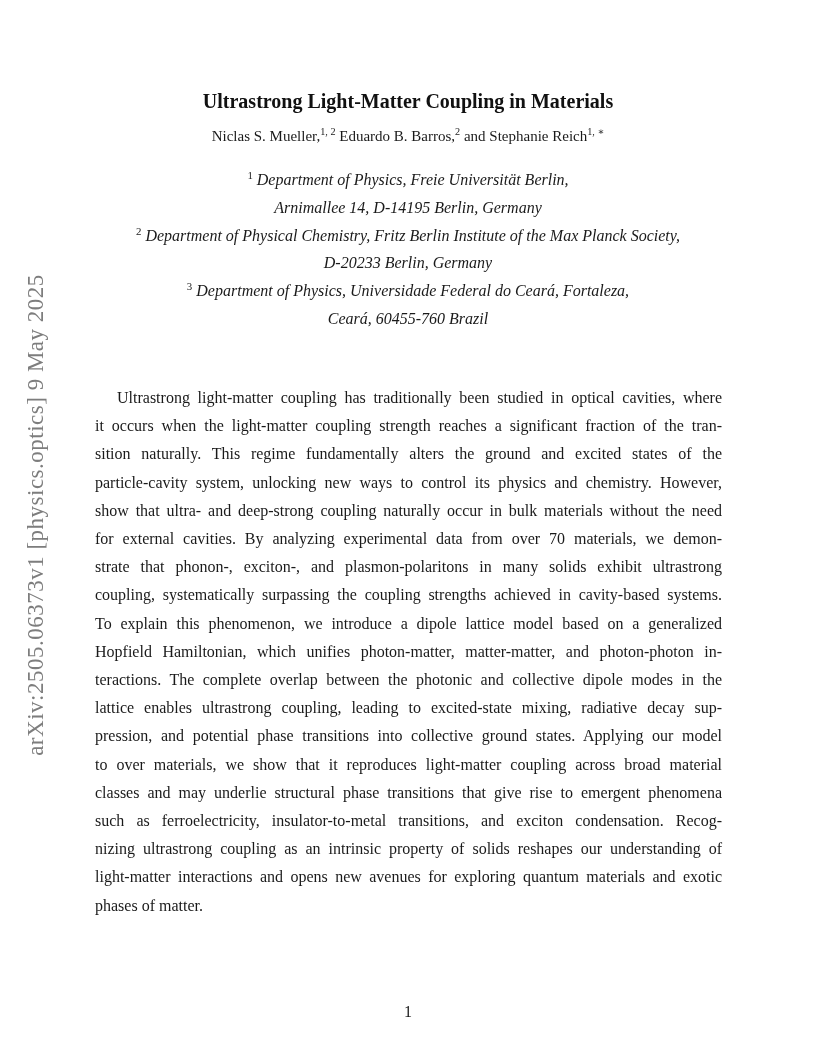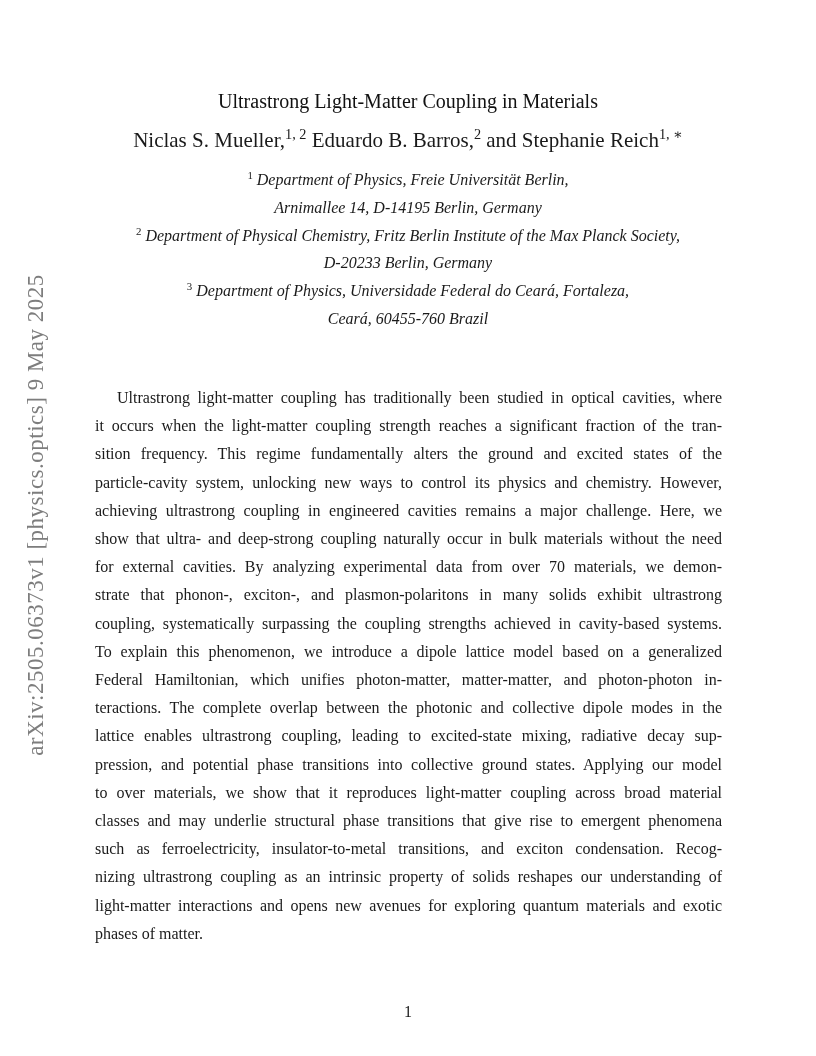--- a/index.html
+++ b/index.html
@@ -23,30 +23,30 @@
     letter-spacing: 0.5px;
   }
   .paper-title {
     position: absolute;
     top: 90px;
     left: 0;
     right: 0;
     margin: 0;
     text-align: center;
     font-size: 20px;
-    font-weight: normal;
+    font-weight: bold;
     color: #111111;
   }
   .authors-line {
     position: absolute;
     top: 128px;
     left: 0;
     right: 0;
     text-align: center;
-    font-size: 21px;
+    font-size: 15px;
   }
   sup {
     font-size: 68%;
     line-height: 0;
   }
   .affiliations {
     position: absolute;
     top: 166px;
     left: 0;
     right: 0;
@@ -102,29 +102,28 @@
     </div>
       <div>
       <div class="affil-line"><sup class="affil-marker">3</sup><span> Department of Physics, Universidade Federal do Ceará, Fortaleza,</span></div>
       <div class="affil-line">Ceará, 60455-760 Brazil</div>
     </div>
     </div>
 
   <div class="abstract">
       <div class="abs-line">Ultrastrong light-matter coupling has traditionally been studied in optical cavities, where</div>
       <div class="abs-line">it occurs when the light-matter coupling strength reaches a significant fraction of the tran-</div>
-      <div class="abs-line">sition frequency.  This regime fundamentally alters the ground and excited states of the</div>
+      <div class="abs-line">sition naturally.  This regime fundamentally alters the ground and excited states of the</div>
       <div class="abs-line">particle-cavity system, unlocking new ways to control its physics and chemistry.  However,</div>
-      <div class="abs-line">achieving ultrastrong coupling in engineered cavities remains a major challenge.  Here, we</div>
       <div class="abs-line">show that ultra- and deep-strong coupling naturally occur in bulk materials without the need</div>
       <div class="abs-line">for external cavities.  By analyzing experimental data from over 70 materials, we demon-</div>
       <div class="abs-line">strate that phonon-, exciton-, and plasmon-polaritons in many solids exhibit ultrastrong</div>
       <div class="abs-line">coupling, systematically surpassing the coupling strengths achieved in cavity-based systems.</div>
       <div class="abs-line">To explain this phenomenon, we introduce a dipole lattice model based on a generalized</div>
-      <div class="abs-line">Federal Hamiltonian, which unifies photon-matter, matter-matter, and photon-photon in-</div>
+      <div class="abs-line">Hopfield Hamiltonian, which unifies photon-matter, matter-matter, and photon-photon in-</div>
       <div class="abs-line">teractions.  The complete overlap between the photonic and collective dipole modes in the</div>
       <div class="abs-line">lattice enables ultrastrong coupling, leading to excited-state mixing, radiative decay sup-</div>
       <div class="abs-line">pression, and potential phase transitions into collective ground states.  Applying our model</div>
       <div class="abs-line">to over materials, we show that it reproduces light-matter coupling across broad material</div>
       <div class="abs-line">classes and may underlie structural phase transitions that give rise to emergent phenomena</div>
       <div class="abs-line">such as ferroelectricity, insulator-to-metal transitions, and exciton condensation.  Recog-</div>
       <div class="abs-line">nizing ultrastrong coupling as an intrinsic property of solids reshapes our understanding of</div>
       <div class="abs-line">light-matter interactions and opens new avenues for exploring quantum materials and exotic</div>
       <div class="abs-line">phases of matter.</div>
     </div>

